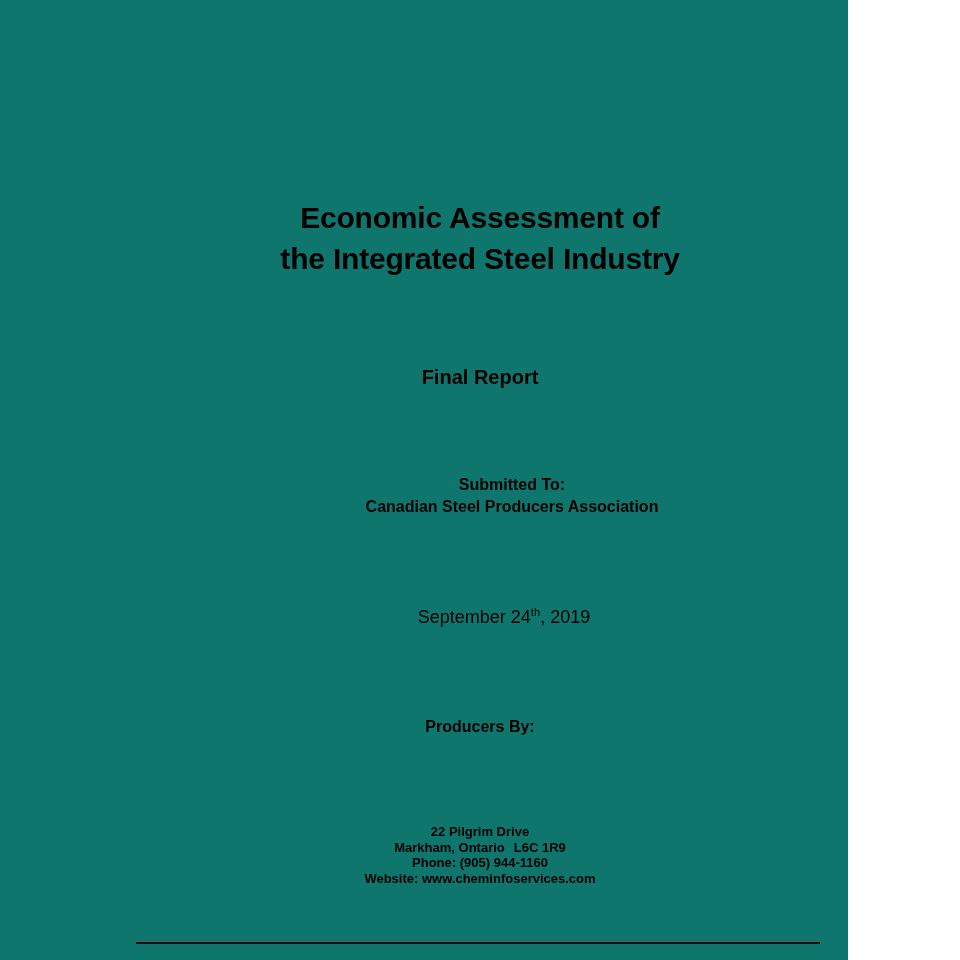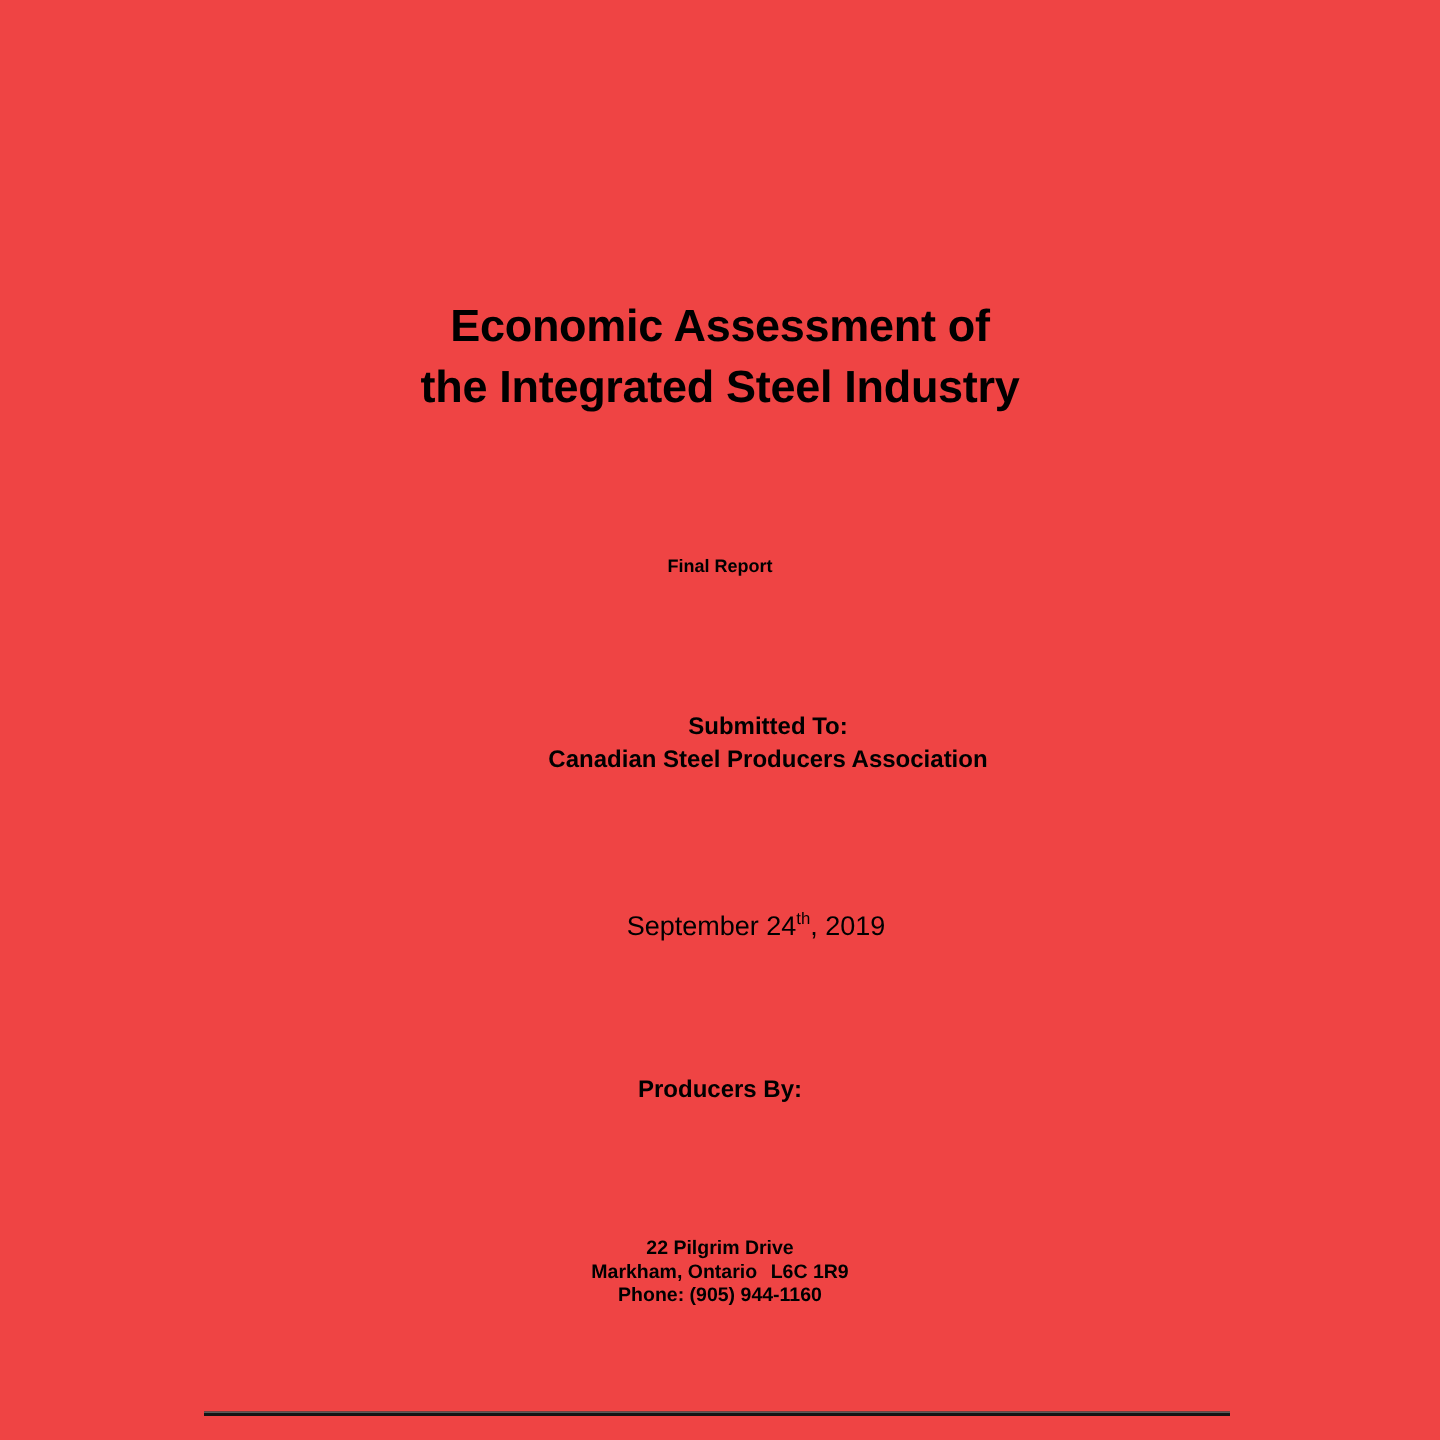--- a/index.html
+++ b/index.html
@@ -11,23 +11,23 @@
     height: 960px;
     background: #ffffff;
     font-family: "Liberation Sans", sans-serif;
     color: #000000;
     -webkit-font-smoothing: antialiased;
     overflow: hidden;
   }
 
   .page {
     position: relative;
-    width: 960px;
+    width: 848px;
     height: 960px;
-    background: #ef4444;
+    background: #0f766e;
   }
 
   .center-col {
     position: absolute;
     left: 0;
     width: 960px;
     text-align: center;
   }
 
   
@@ -39,21 +39,21 @@
     letter-spacing: -0.2px;
   }
   .doc-title .title-line {
     display: block;
     white-space: nowrap;
   }
 
   
   .report-type {
     top: 366px;
-    font-size: 12px;
+    font-size: 20px;
     font-weight: bold;
     line-height: 22px;
   }
 
   
   .submitted-block {
     top: 474px;
     font-size: 16px;
     font-weight: bold;
     line-height: 22px;
@@ -138,17 +138,18 @@
   </div>
 
   <div class="center-col doc-date"><span>September 24</span><sup>th</sup><span>, 2019</span></div>
 
   <div class="center-col prepared-by">Producers By:</div>
 
   <div class="center-col company-block">
     <span class="contact-line">22 Pilgrim Drive</span>
     <span class="contact-line"><span>Markham, Ontario</span><span class="addr-gap"></span><span>L6C 1R9</span></span>
     <span class="contact-line">Phone: (905) 944-1160</span>
+    <span class="contact-line">Website: www.cheminfoservices.com</span>
   </div>
 
   <div class="bottom-rule"></div>
 
 </div>
 
 </body></html>

